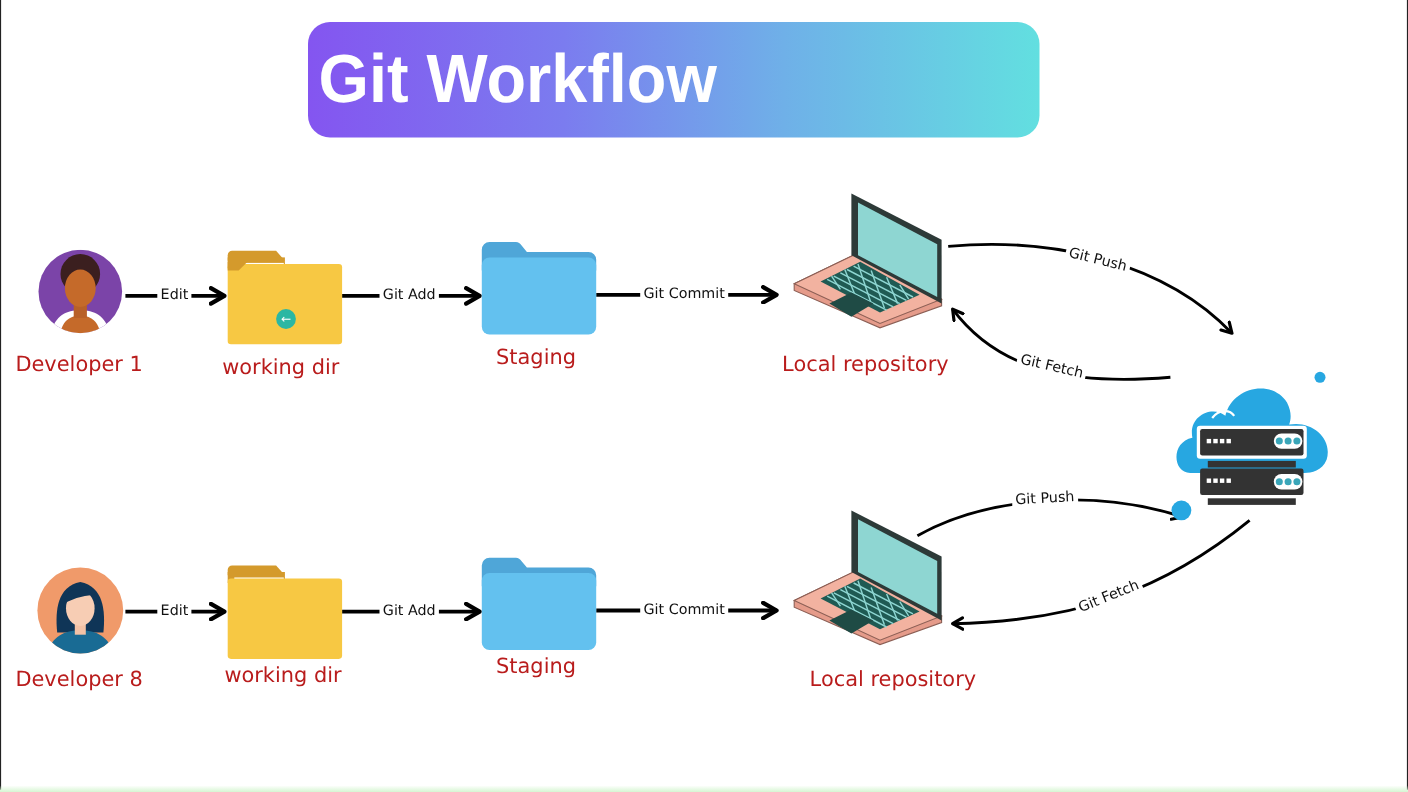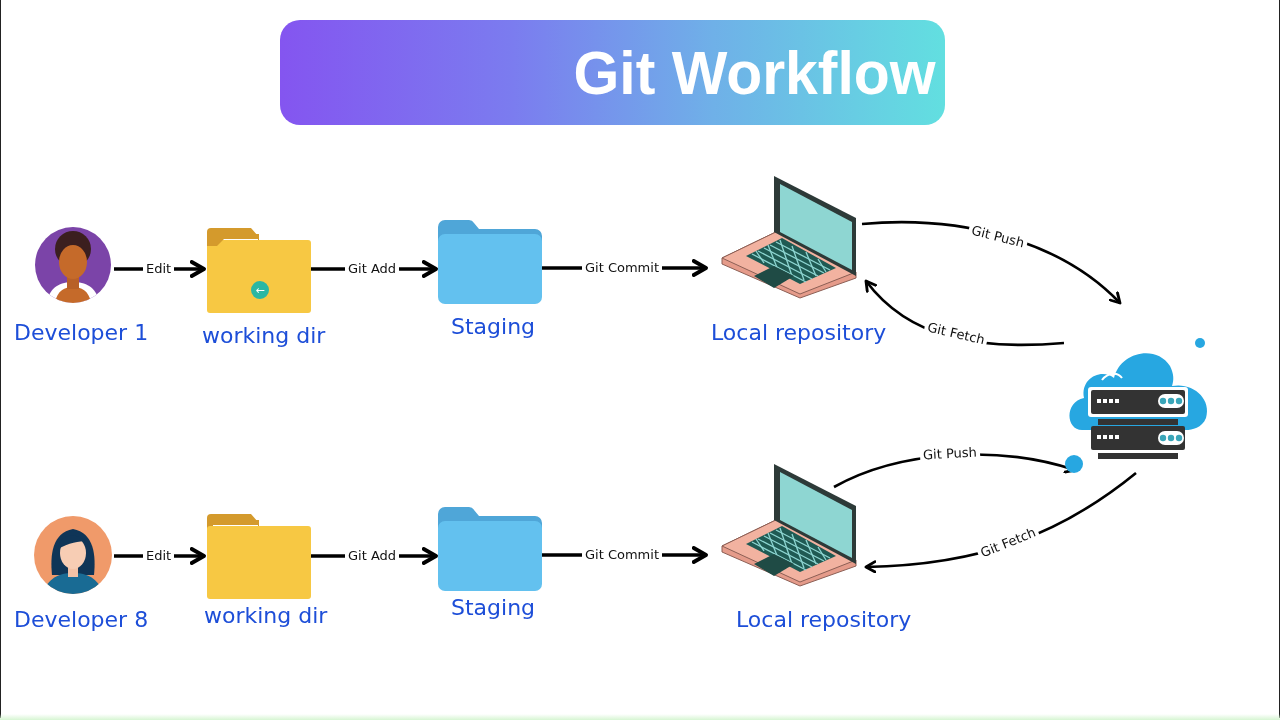--- a/index.html
+++ b/index.html
@@ -13,28 +13,28 @@
       border-left:1px solid #222; border-right:1px solid #222;
     }
     .bottom-glow {
       position:absolute; left:0; right:0; bottom:0; height:6px;
       background:linear-gradient(to bottom, rgba(220,250,220,0), #d6f5d2);
     }
     .title-banner {
       position:absolute; left:280px; top:20px; width:665px; height:105px;
       border-radius:20px;
       background:linear-gradient(90deg, #8455f0 0%, #7b7cef 35%, #6fb0e8 65%, #62dfe0 100%);
-      display:flex; align-items:center; justify-content:flex-end;
+      display:flex; align-items:center; justify-content:flex-start;
     }
     .title-banner h1 {
       margin:0; color:#fff; font-family:"Liberation Sans", sans-serif;
       font-weight:bold; font-size:62px; letter-spacing:0px; transform:scaleX(0.95);
     }
     .label {
-      position:absolute; font-family:"DejaVu Sans", sans-serif; font-size:22px; color:#1d4ed8;
+      position:absolute; font-family:"DejaVu Sans", sans-serif; font-size:19px; color:#b91c1c;
       white-space:nowrap;
     }
     .edge-label {
       position:absolute; font-family:"DejaVu Sans", sans-serif; font-size:13px; color:#111;
       background:#fff; padding:0 3px; white-space:nowrap;
     }
     svg.overlay { position:absolute; left:0; top:0; }
     .icon { position:absolute; }
   </style>
 </head>

